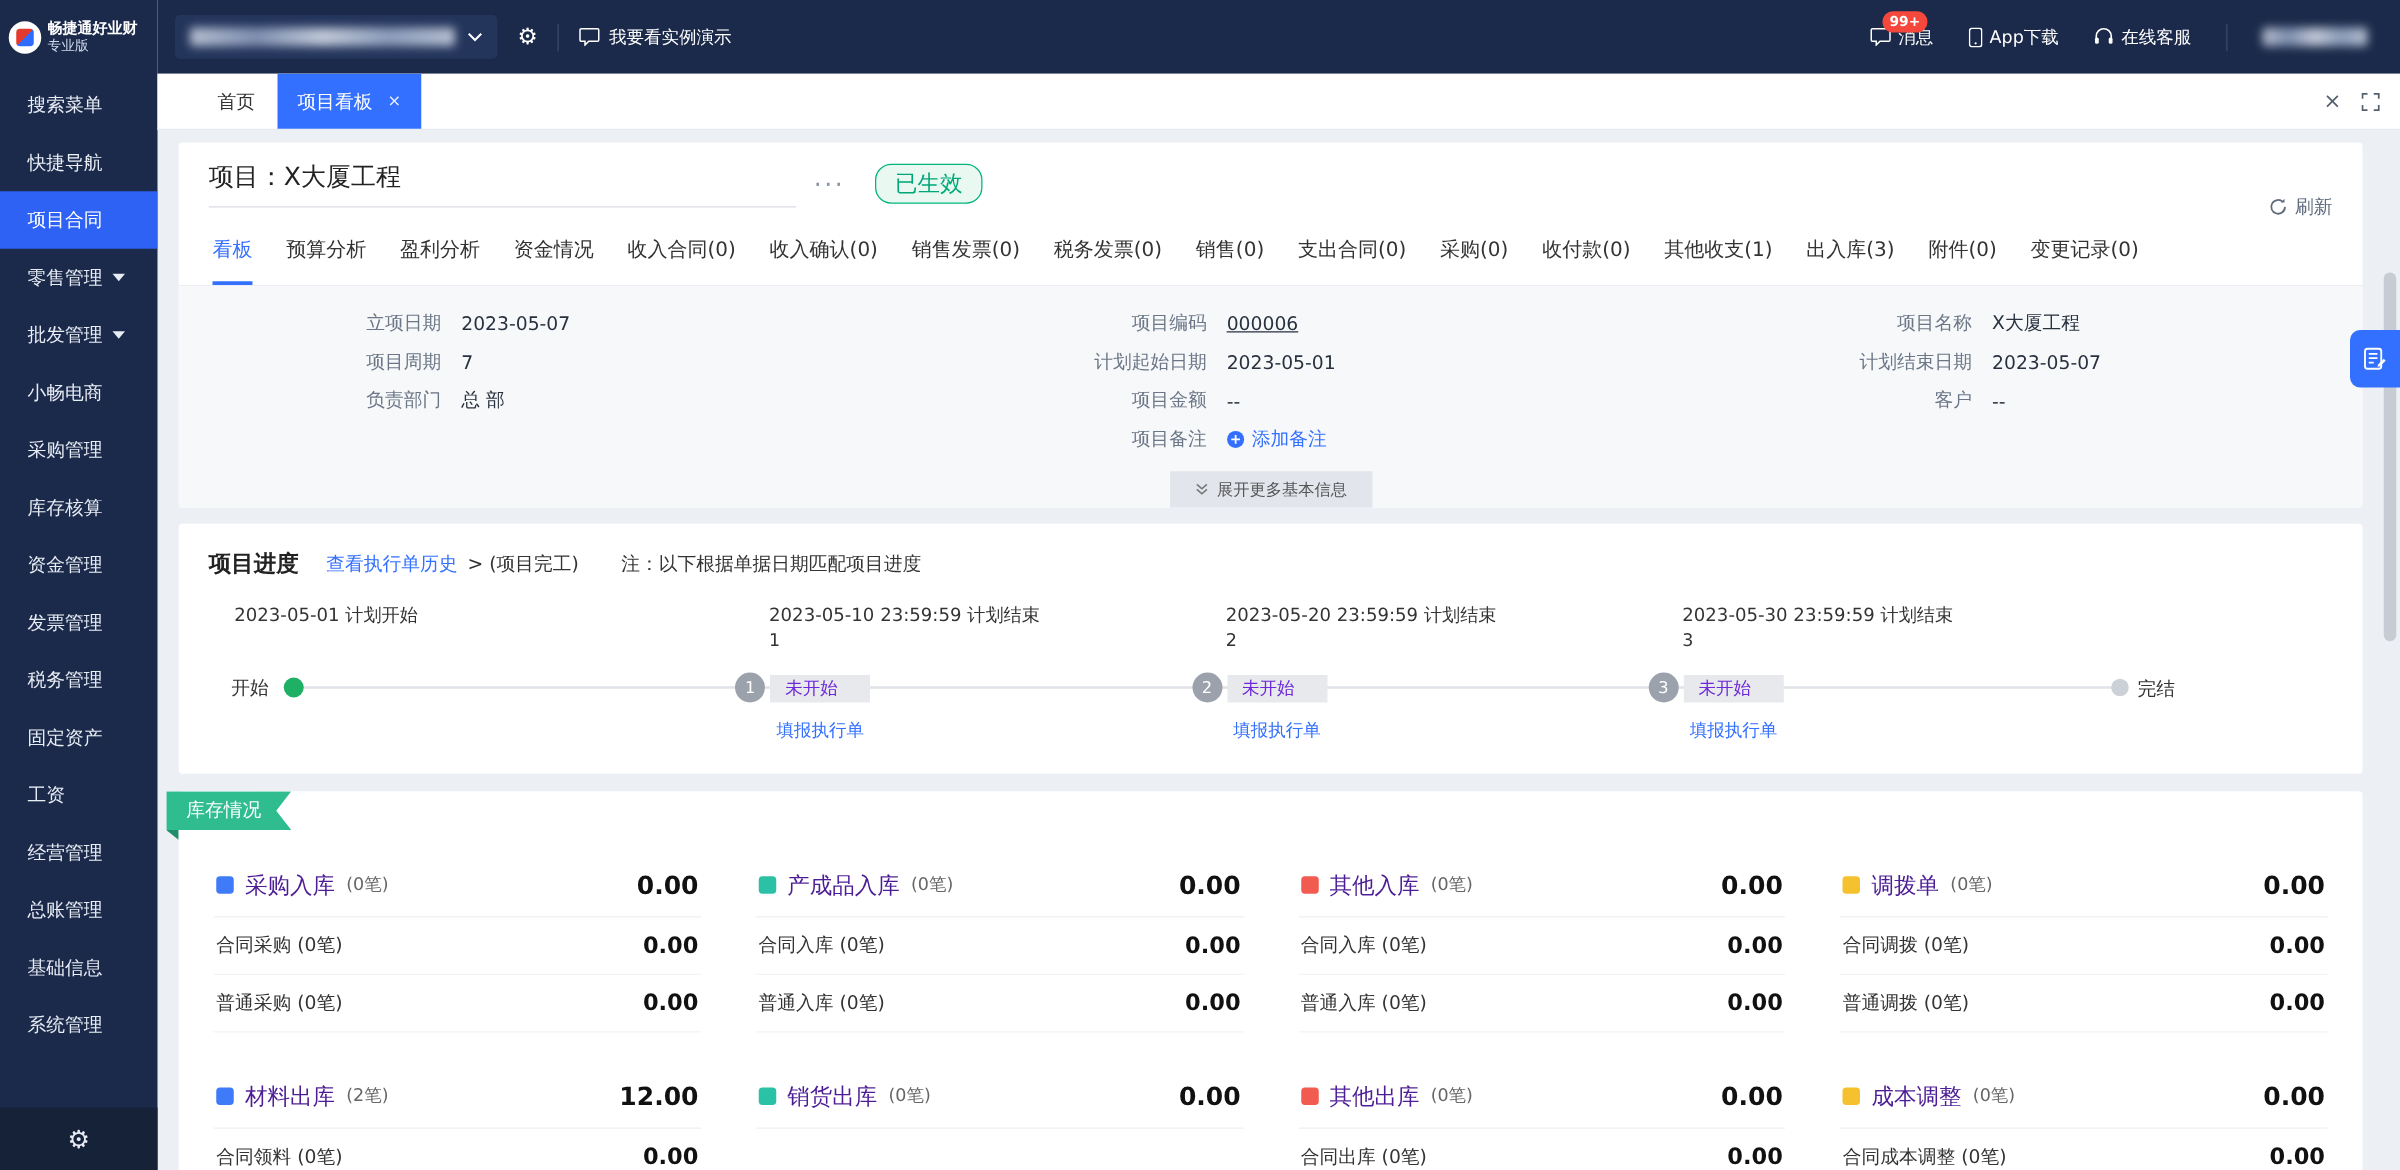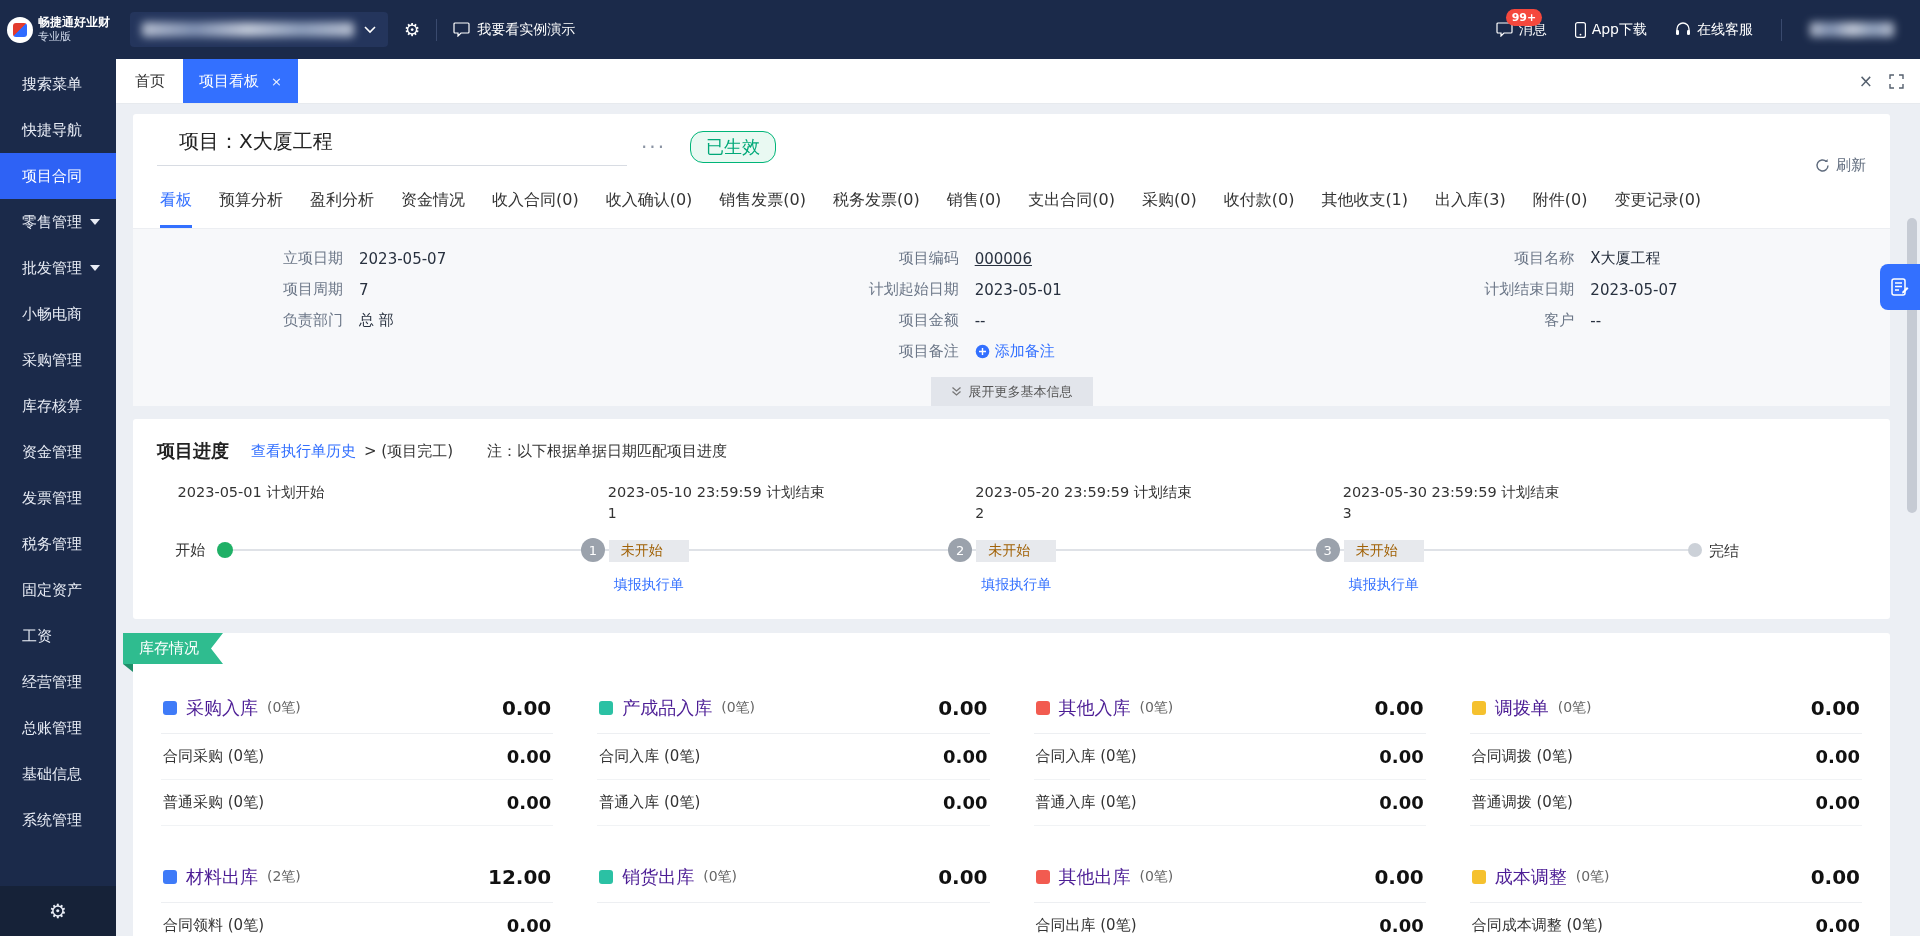--- a/index.html
+++ b/index.html
@@ -2,21 +2,21 @@
 <html><head>
 <meta charset="utf-8">
 <style>
   * { box-sizing: border-box; margin: 0; padding: 0; }
   html,body { width:1920px; height:936px; overflow:hidden; }
   body { font-family:"DejaVu Sans","Liberation Sans",sans-serif; background:#eceff4; color:#333; font-size:15px; }
 
   .app { display:flex; width:100%; height:100%; }
 
   
-  .sidebar { width:116px; background:#1b2a4a; color:#fff; display:flex; flex-direction:column; flex-shrink:0; }
+  .sidebar { width:126px; background:#1b2a4a; color:#fff; display:flex; flex-direction:column; flex-shrink:0; }
   .logo { height:59px; display:flex; align-items:center; gap:5px; padding:0 7px; }
   .logo-mark { width:26px; height:26px; border-radius:50%; background:#fff; display:flex; align-items:center; justify-content:center; flex-shrink:0; }
   .logo-mark i { width:14px; height:14px; background:linear-gradient(135deg,#e23b2e 50%,#2f6bff 50%); border-radius:3px; display:block; }
   .logo-txt { line-height:1.25; }
   .logo-name { font-size:12px; font-weight:700; white-space:nowrap; }
   .logo-ed { font-size:11px; color:#cfd8ea; }
   .side-nav { flex:1; overflow:hidden; padding-top:2px; }
   .nav-item { height:46px; display:flex; align-items:center; gap:6px; padding-left:22px; font-size:15px; color:#e8ecf5; cursor:pointer; white-space:nowrap; }
   .nav-item.active { background:#2e62f5; color:#fff; }
   .caret-down { width:0; height:0; border-left:5px solid transparent; border-right:5px solid transparent; border-top:6px solid #e8ecf5; margin-left:2px; }
@@ -32,35 +32,35 @@
   .selector .blur-box { flex:1; }
   .icon-btn { display:flex; align-items:center; justify-content:center; cursor:pointer; }
   .v-sep { width:1px; height:22px; background:#3a4a6e; }
   .tb-link { display:flex; align-items:center; gap:7px; font-size:14px; cursor:pointer; }
   .topbar-right { margin-left:auto; display:flex; align-items:center; gap:28px; }
   .tb-item { position:relative; display:flex; align-items:center; gap:6px; font-size:14px; cursor:pointer; white-space:nowrap; }
   .num-badge { position:absolute; top:-12px; left:10px; background:#f5483d; color:#fff; font-size:11px; line-height:1; padding:3px 6px; border-radius:9px; font-weight:700; }
   .user-blur { width:84px; }
 
   
-  .tabstrip { height:45px; background:#fff; border-bottom:1px solid #e7eaee; display:flex; align-items:stretch; padding-left:1px; flex-shrink:0; }
+  .tabstrip { height:45px; background:#fff; border-bottom:1px solid #e7eaee; display:flex; align-items:stretch; padding-left:30px; flex-shrink:0; }
   .tab-home { display:flex; align-items:center; padding:0 18px; font-size:15px; color:#333; cursor:pointer; }
   .tab-active { display:flex; align-items:center; gap:12px; padding:0 16px; background:#3370ff; color:#fff; font-size:15px; cursor:pointer; }
   .tab-x { font-size:13px; opacity:.9; }
   .strip-icons { margin-left:auto; display:flex; align-items:center; gap:16px; padding-right:16px; color:#55606e; }
   .strip-icons .icon-btn { font-size:17px; }
 
   
   .content { flex:1; overflow:hidden; padding:10px 30px 0 17px; }
   .panel { background:#fff; border-radius:3px; }
 
   
   .title-row { display:flex; align-items:center; height:58px; padding:8px 24px 0; }
   .title-wrap { width:470px; border-bottom:1px solid #d8dce3; padding-bottom:10px; }
-  .page-title { font-size:20px; color:#222;margin-left:22px; }
+  .page-title { font-size:20px; color:#222; }
   .more-dots { color:#8a93a3; font-size:20px; letter-spacing:2px; margin:0 24px 0 14px; cursor:pointer; }
   .status-badge { border:1px solid #00b578; color:#00a878; background:#e9f9f2; border-radius:13px; padding:3px 15px; font-size:18px; }
   .refresh-btn { margin-left:auto; display:flex; align-items:center; gap:6px; color:#5f6b7d; font-size:15px; cursor:pointer;margin-top:36px; }
 
   .ptabs { display:flex; gap:27px; align-items:center; height:57px; padding:0 27px; border-bottom:1px solid #eceef2; font-size:16px; white-space:nowrap; }
   .ptab { height:100%; display:flex; align-items:center; border-bottom:3px solid transparent; padding-top:3px; color:#333; cursor:pointer; }
   .ptab.active { color:#3370ff; border-bottom-color:#3370ff; }
 
   .info-area { background:#f7f8fa; padding:20px 0 0; }
   .info-grid { display:flex; }
@@ -88,21 +88,21 @@
   .start-date { position:absolute; left:1.2%; top:2px; color:#333; white-space:nowrap; font-size:14.5px; }
   .start-word { position:absolute; left:calc(4% - 50px); top:60px; font-size:15px; color:#333; }
   .start-dot { position:absolute; left:4%; top:61px; width:16px; height:16px; border-radius:50%; background:#1fb066; transform:translateX(-50%); }
   .end-dot { position:absolute; left:90%; top:62px; width:14px; height:14px; border-radius:50%; background:#ccd1d8; transform:translateX(-50%); }
   .end-word { position:absolute; left:calc(90% + 14px); top:61px; font-size:15px; color:#333; }
   .milestone { position:absolute; top:0; width:320px; height:100%; }
   .milestone.m1 { left:25.5%; } .milestone.m2 { left:47%; } .milestone.m3 { left:68.5%; }
   .m-date { position:absolute; left:15px; top:2px; white-space:nowrap; color:#333; font-size:14.5px; }
   .m-seq { position:absolute; left:15px; top:24px; color:#333; }
   .m-dot { position:absolute; left:0; top:57px; width:24px; height:24px; border-radius:50%; background:#9ba2ac; color:#fff; display:flex; align-items:center; justify-content:center; font-size:13px; transform:translateX(-50%); }
-  .m-chip { position:absolute; left:16px; top:59px; background:#e7e9ed; color:#a16207; padding:2px 12px; min-width:80px; font-size:14px; }
+  .m-chip { position:absolute; left:16px; top:59px; background:#e7e9ed; color:#6d28d9; padding:2px 12px; min-width:80px; font-size:14px; }
   .m-link { position:absolute; left:21px; top:95px; }
 
   
   .inventory-panel { margin-top:14px; position:relative; padding:50px 28px 14px; min-height:330px; }
   .ribbon { position:absolute; left:-10px; top:0; background:#2fbc8f; color:#fff; font-size:15px; padding:6px 24px 6px 16px; clip-path:polygon(0 0,100% 0,calc(100% - 12px) 50%,100% 100%,0 100%); z-index:2; }
   .ribbon-fold { position:absolute; left:-10px; top:31px; width:10px; height:8px; background:#1f8e68; clip-path:polygon(0 0,100% 0,100% 100%); }
   .inv-grid { display:grid; grid-template-columns:repeat(4,1fr); column-gap:44px; row-gap:26px; }
   .card-head { display:flex; align-items:center; gap:9px; padding:13px 2px; border-bottom:1px solid #edeff2; }
   .sq { width:14px; height:14px; border-radius:3px; flex-shrink:0; }
   .sq.c-blue { background:#3f7bf8; } .sq.c-teal { background:#2bc1a4; } .sq.c-red { background:#f25b50; } .sq.c-yellow { background:#f5c12e; }

